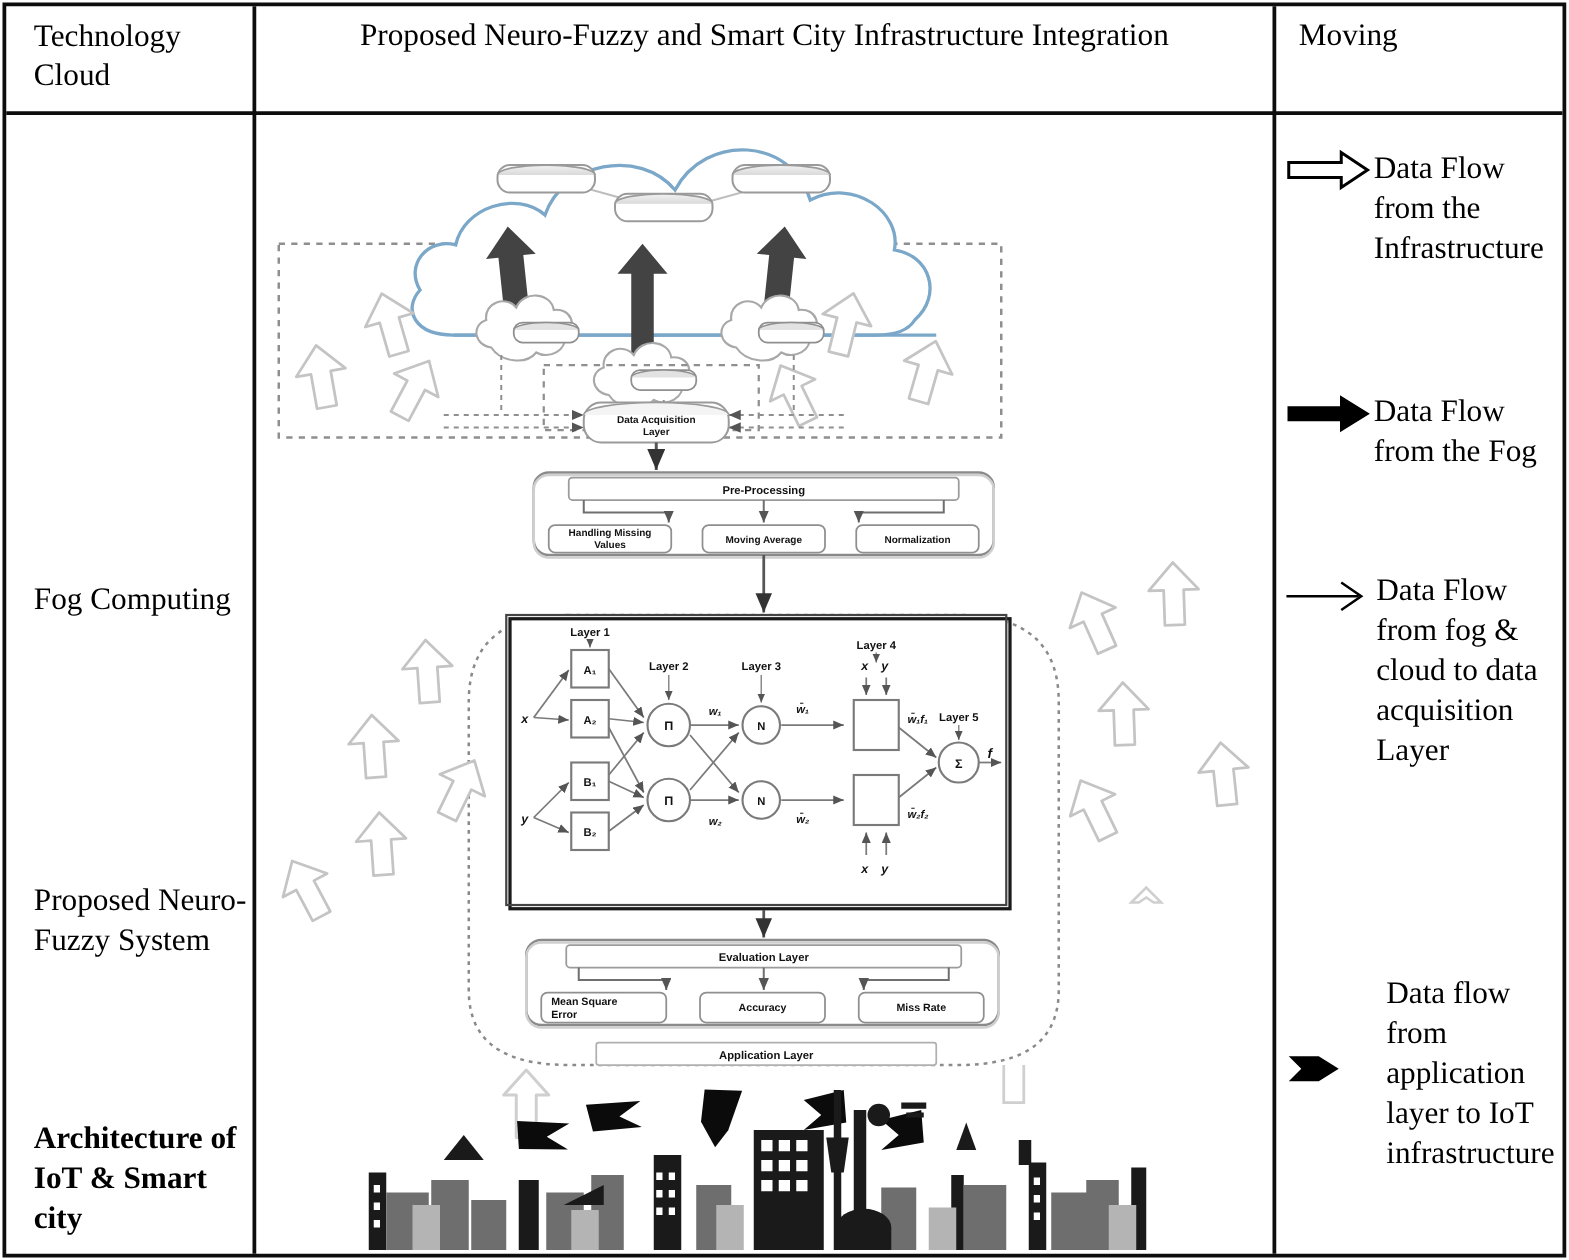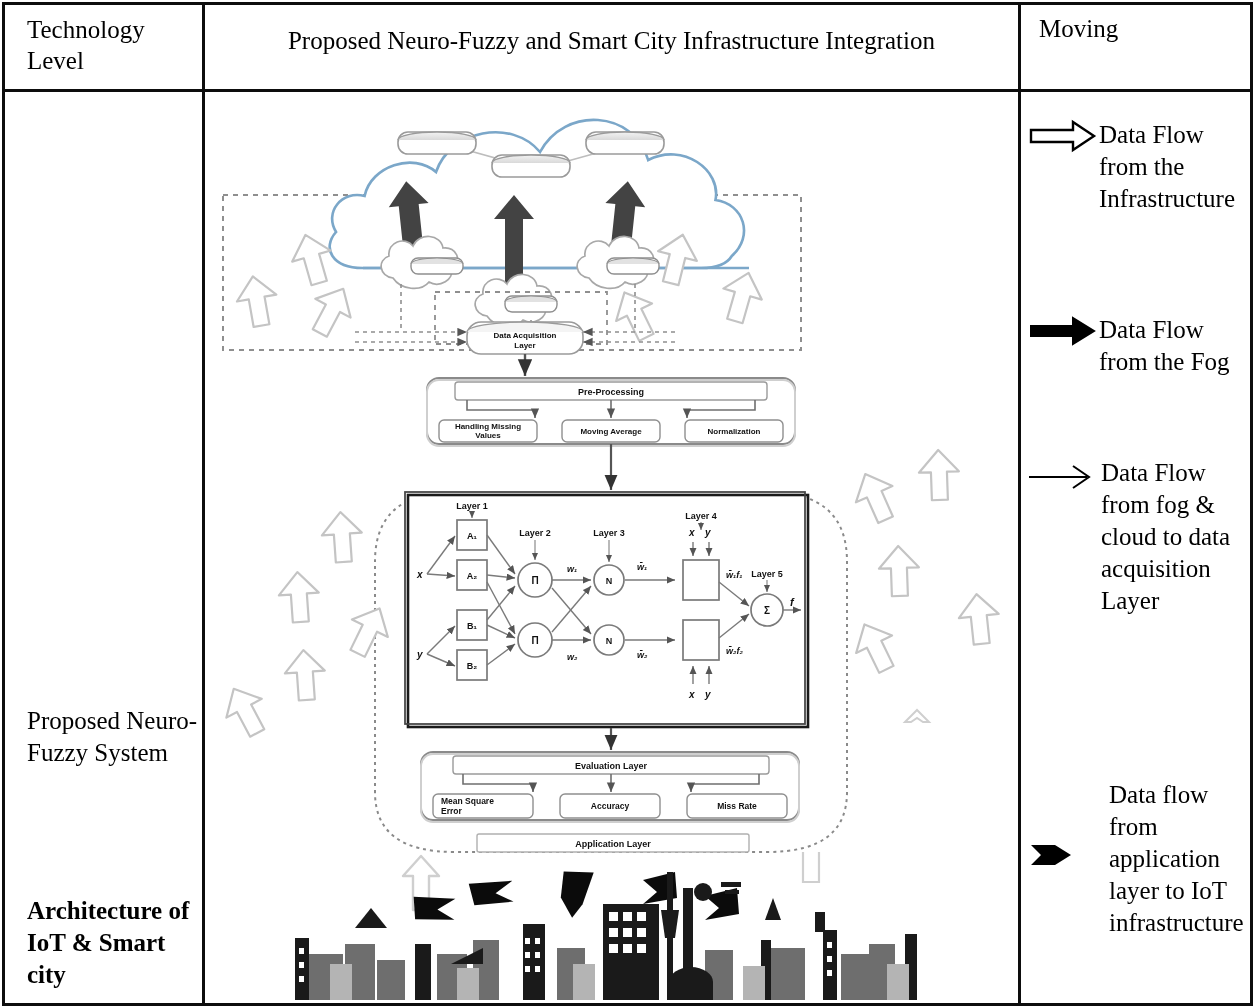--- a/index.html
+++ b/index.html
@@ -25,21 +25,21 @@
 
   
   .hdr-tech {
     position:absolute; left:0; top:0; width:197px; height:84px;
     padding:10px 0 0 22px;
     font-size:25px; line-height:1.22;
   }
   .hdr-title {
     position:absolute; left:200px; top:0; width:813px; height:80px;
     display:flex; align-items:flex-start; justify-content:center;
-    padding-top:20px;
+    padding-top:8px;
     font-size:25px; line-height:1.28; text-align:center;
   }
   .hdr-title span { display:block; width:700px; }
   .hdr-legends {
     position:absolute; left:1016px; top:0; width:235px; height:84px;
     padding:10px 0 0 18px;
     font-size:25px;
   }
 
   
@@ -69,30 +69,31 @@
   .canvas { position:absolute; left:200px; top:87px; width:813px; height:914px; overflow:hidden;padding-left:23px; }
   .canvas svg { position:absolute; left:0; top:0; }
 
   .t { font-family:"Liberation Sans", sans-serif; fill:#111; }
 </style>
 </head>
 <body>
 
 <div class="frame">
 
-  <div class="hdr-tech">Technology Level</div>
+  <div class="hdr-tech">Technology Cloud</div>
   <div class="hdr-title">
     <span>Proposed Neuro-Fuzzy and Smart City Infrastructure Integration</span>
   </div>
   <div class="hdr-legends">Moving</div>
 
   <div class="hrule header"></div>
   <div class="vrule left"></div>
   <div class="vrule right"></div>
 
+  <div class="lvl lvl-fog">Fog Computing</div>
   <div class="lvl lvl-nf">Proposed Neuro-Fuzzy System</div>
   <div class="lvl lvl-arch">Architecture of IoT &amp; Smart city</div>
 
   <div class="legend-col">
 
     <div class="leg leg1">
       <div class="leg-row1">
         <span class="leg-ico">
           <svg width="68" height="34" viewBox="0 0 68 34">
               <path d="M2 11 L44 11 L44 3 L65 17 L44 31 L44 23 L2 23 Z" fill="#fff" stroke="#000" stroke-width="2.4" stroke-linejoin="miter"></path>

